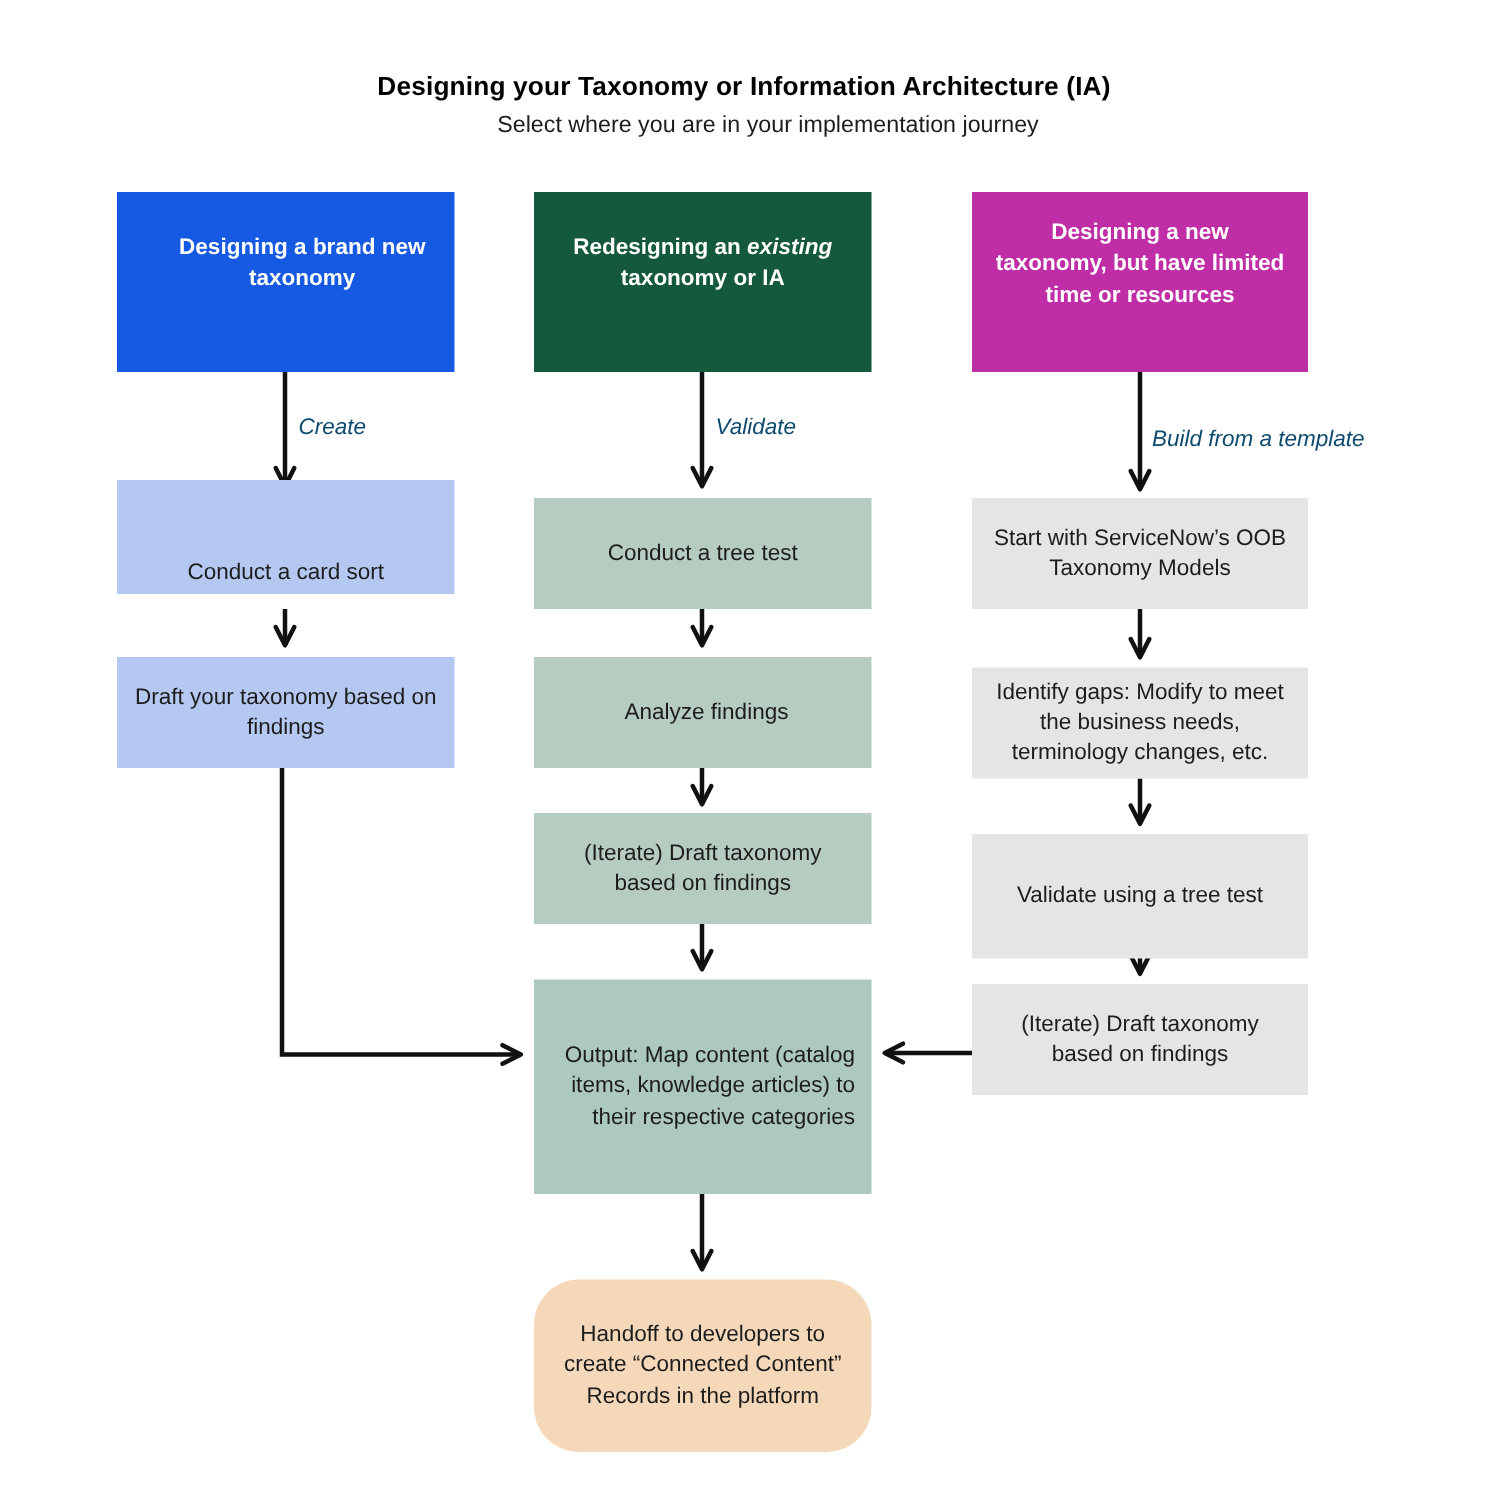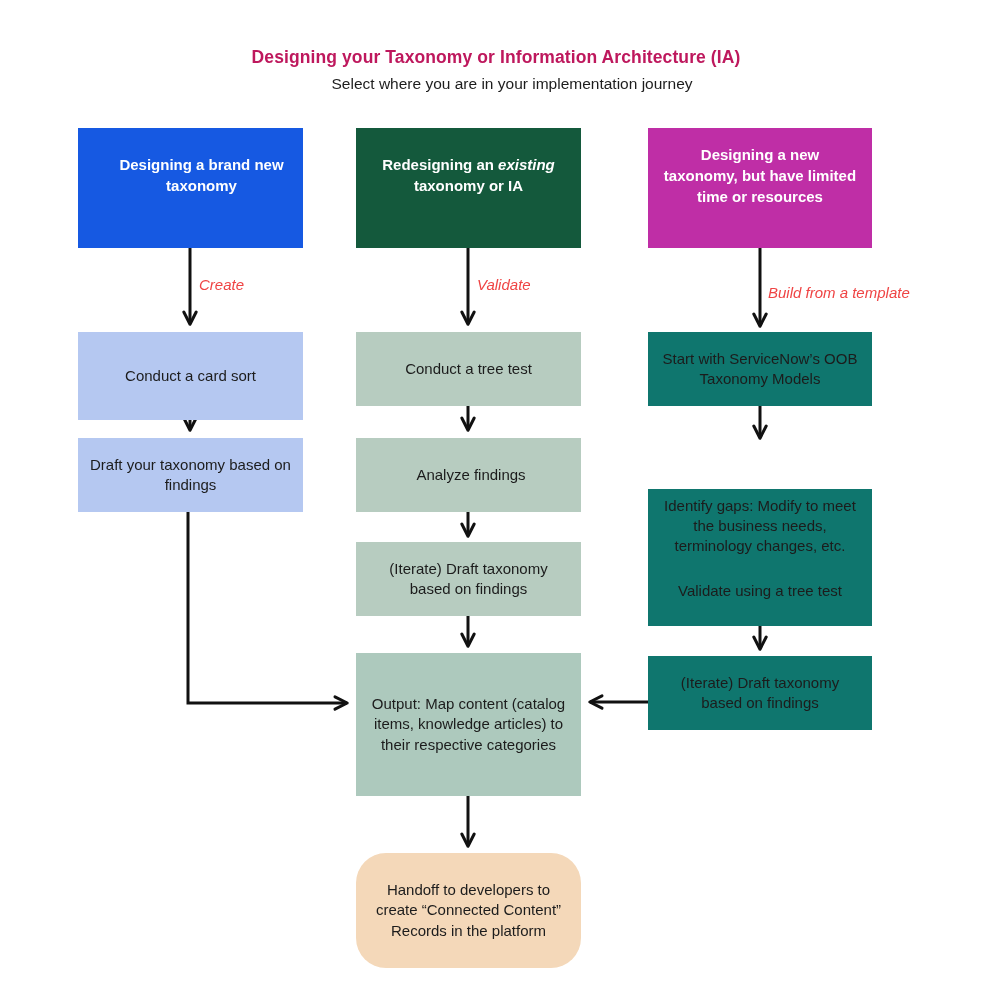--- a/index.html
+++ b/index.html
@@ -1,39 +1,39 @@
 <!DOCTYPE html>
 <html><head>
 <meta charset="utf-8">
 <style>
   html,body { margin:0; padding:0; background:#ffffff; }
   body { font-family:"Liberation Sans", sans-serif; }
   .canvas { position:relative; width:992px; height:999px; background:#ffffff; overflow:hidden; }
 
-  .title    { position:absolute; left:0; right:0; top:47px;  text-align:center; font-size:17.5px; font-weight:700; color:#be185d; letter-spacing:.1px; }
+  .title    { position:absolute; left:0; right:0; top:47px;  text-align:center; font-size:17.5px; font-weight:700; color:#000000; letter-spacing:.1px; }
   .subtitle { position:absolute; left:0; right:0; top:75px;  text-align:center; font-size:15.5px; color:#1d1d1d;padding-left:32px; }
 
   .node {
     position:absolute; box-sizing:border-box;
     display:flex; align-items:center; justify-content:center;
     text-align:center; padding:4px 11px;
     font-size:15px; line-height:1.34; color:#1c1c1c;
   }
   .hdr { color:#ffffff; font-weight:700; font-size:15px; line-height:1.4; padding:4px 14px; align-items:center; }
   .hdr .txt { display:block; margin-top:-26px; }      
   .bg-blue    { background:#1659E2;padding-left:36px; }
   .bg-green   { background:#14593C; }
   .bg-magenta { background:#BF2EA6; }
   .bg-ltblue  { background:#B5C8F1; }
   .bg-sage    { background:#B7CCC0; }
   .bg-osage   { background:#ADC9BD; }
-  .bg-pink    { background:#0f766e; }
+  .bg-pink    { background:#e5e5e5; }
   .bg-tan     { background:#F4D8B9; }
 
-  .edge-label { position:absolute; font-size:15px; font-style:italic; color:#ef4444; white-space:nowrap; }
+  .edge-label { position:absolute; font-size:15px; font-style:italic; color:#0c4a6e; white-space:nowrap; }
 
   svg.arrows { position:absolute; left:0; top:0; width:992px; height:999px; pointer-events:none; }
 </style>
 </head>
 <body>
 
 <div class="canvas">
 
   <div class="title">Designing your Taxonomy or Information Architecture (IA)</div>
   <div class="subtitle">Select where you are in your implementation journey</div>
@@ -71,50 +71,50 @@
   </div>
 
   <div class="node hdr bg-magenta" style="left:648px; top:128px; width:224px; height:120px;">
     <span class="txt">Designing a new taxonomy, but have limited time or resources</span>
   </div>
 
   <div class="edge-label" style="left:199px; top:276px;">Create</div>
   <div class="edge-label" style="left:477px; top:276px;">Validate</div>
   <div class="edge-label" style="left:768px; top:284px;">Build from a template</div>
 
-  <div class="node bg-ltblue" style="left:78px; top:332px; width:225px; height:88px;">
+  <div class="node bg-ltblue" style="left:78px; top:320px; width:225px; height:76px;align-items:flex-end;">
     <span>Conduct a card sort</span>
   </div>
   <div class="node bg-sage" style="left:356px; top:332px; width:225px; height:74px;">
     <span>Conduct a tree test</span>
   </div>
 
   <div class="node bg-ltblue" style="left:78px; top:438px; width:225px; height:74px;">
     <span>Draft your taxonomy based on findings</span>
   </div>
   <div class="node bg-sage" style="left:356px; top:438px; width:225px; height:74px;padding-left:16px;">
     <span>Analyze findings</span>
   </div>
   <div class="node bg-sage" style="left:356px; top:542px; width:225px; height:74px;">
     <span>(Iterate) Draft taxonomy based on findings</span>
   </div>
 
   <div class="node bg-pink" style="left:648px; top:332px; width:224px; height:74px;">
     <span>Start with ServiceNow’s OOB Taxonomy Models</span>
   </div>
-  <div class="node bg-pink" style="left:648px; top:445px; width:224px; height:74px;margin-top:44px;">
+  <div class="node bg-pink" style="left:648px; top:445px; width:224px; height:74px;">
     <span>Identify gaps: Modify to meet the business needs, terminology changes, etc.</span>
   </div>
-  <div class="node bg-pink" style="left:648px; top:556px; width:224px; height:70px;justify-content:center;">
+  <div class="node bg-pink" style="left:648px; top:556px; width:224px; height:83px;justify-content:center;">
     <span>Validate using a tree test</span>
   </div>
   <div class="node bg-pink" style="left:648px; top:656px; width:224px; height:74px;">
     <span>(Iterate) Draft taxonomy based on findings</span>
   </div>
 
-  <div class="node bg-osage" style="left:356px; top:653px; width:225px; height:143px;">
+  <div class="node bg-osage" style="left:356px; top:653px; width:225px; height:143px;text-align:right;">
     <span>Output: Map content (catalog items, knowledge articles) to their respective categories</span>
   </div>
   <div class="node bg-tan" style="left:356px; top:853px; width:225px; height:115px;border-radius:30px;">
     <span>Handoff to developers to create “Connected Content” Records in the platform</span>
   </div>
 
 </div>
 
 </body></html>

